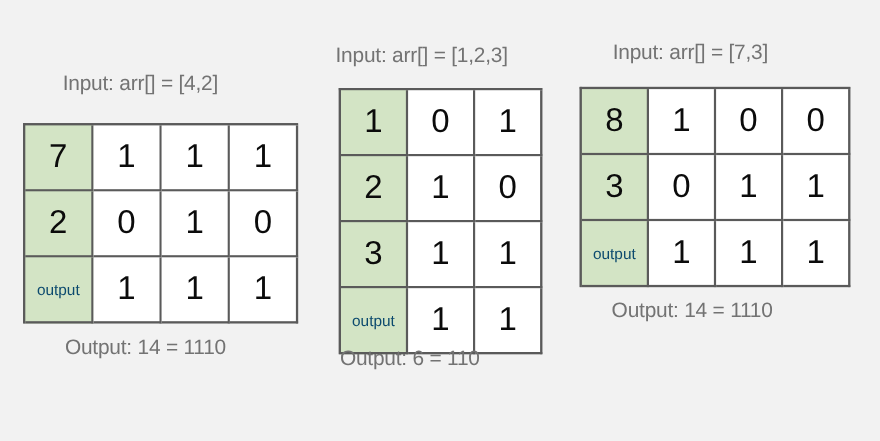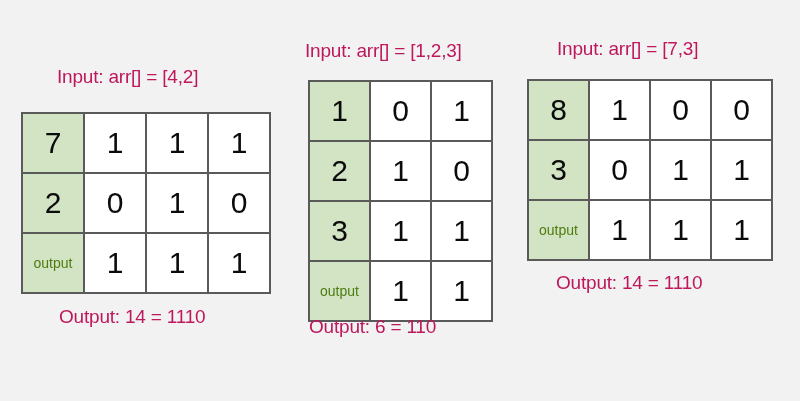--- a/index.html
+++ b/index.html
@@ -21,21 +21,21 @@
     height: 401px;
   }
   .panel {
     position: absolute;
   }
   .caption {
     position: absolute;
     white-space: nowrap;
     font-size: 19px;
     font-weight: 400;
-    color: #be185d;
+    color: #737373;
     letter-spacing: -0.2px;
   }
   .grid {
     position: absolute;
     border-top: 2px solid #5a5a5a;
     border-left: 2px solid #5a5a5a;
     background: #5a5a5a;
     display: grid;
     gap: 0;
   }
@@ -52,21 +52,21 @@
     color: #0b0b0b;
     box-sizing: border-box;
   }
   .cell.label {
     background: #d3e4c5;
   }
   .cell.out-label {
     background: #d3e4c5;
     font-size: 14px;
     font-weight: 400;
-    color: #4d7c0f;
+    color: #0c4a6e;
   }
 
   
   #panel-1 { left: 0px; top: 0px; }
   #panel-1 .caption-top  { left: 57px;  top: 66px; }
   #panel-1 .grid         { left: 21px;  top: 112px; grid-template-columns: repeat(4, 62px); grid-template-rows: repeat(3, 60px); }
   #panel-1 .caption-bot  { left: 59px;  top: 306px; }
 
   
   #panel-2 { left: 0px; top: 0px; }

